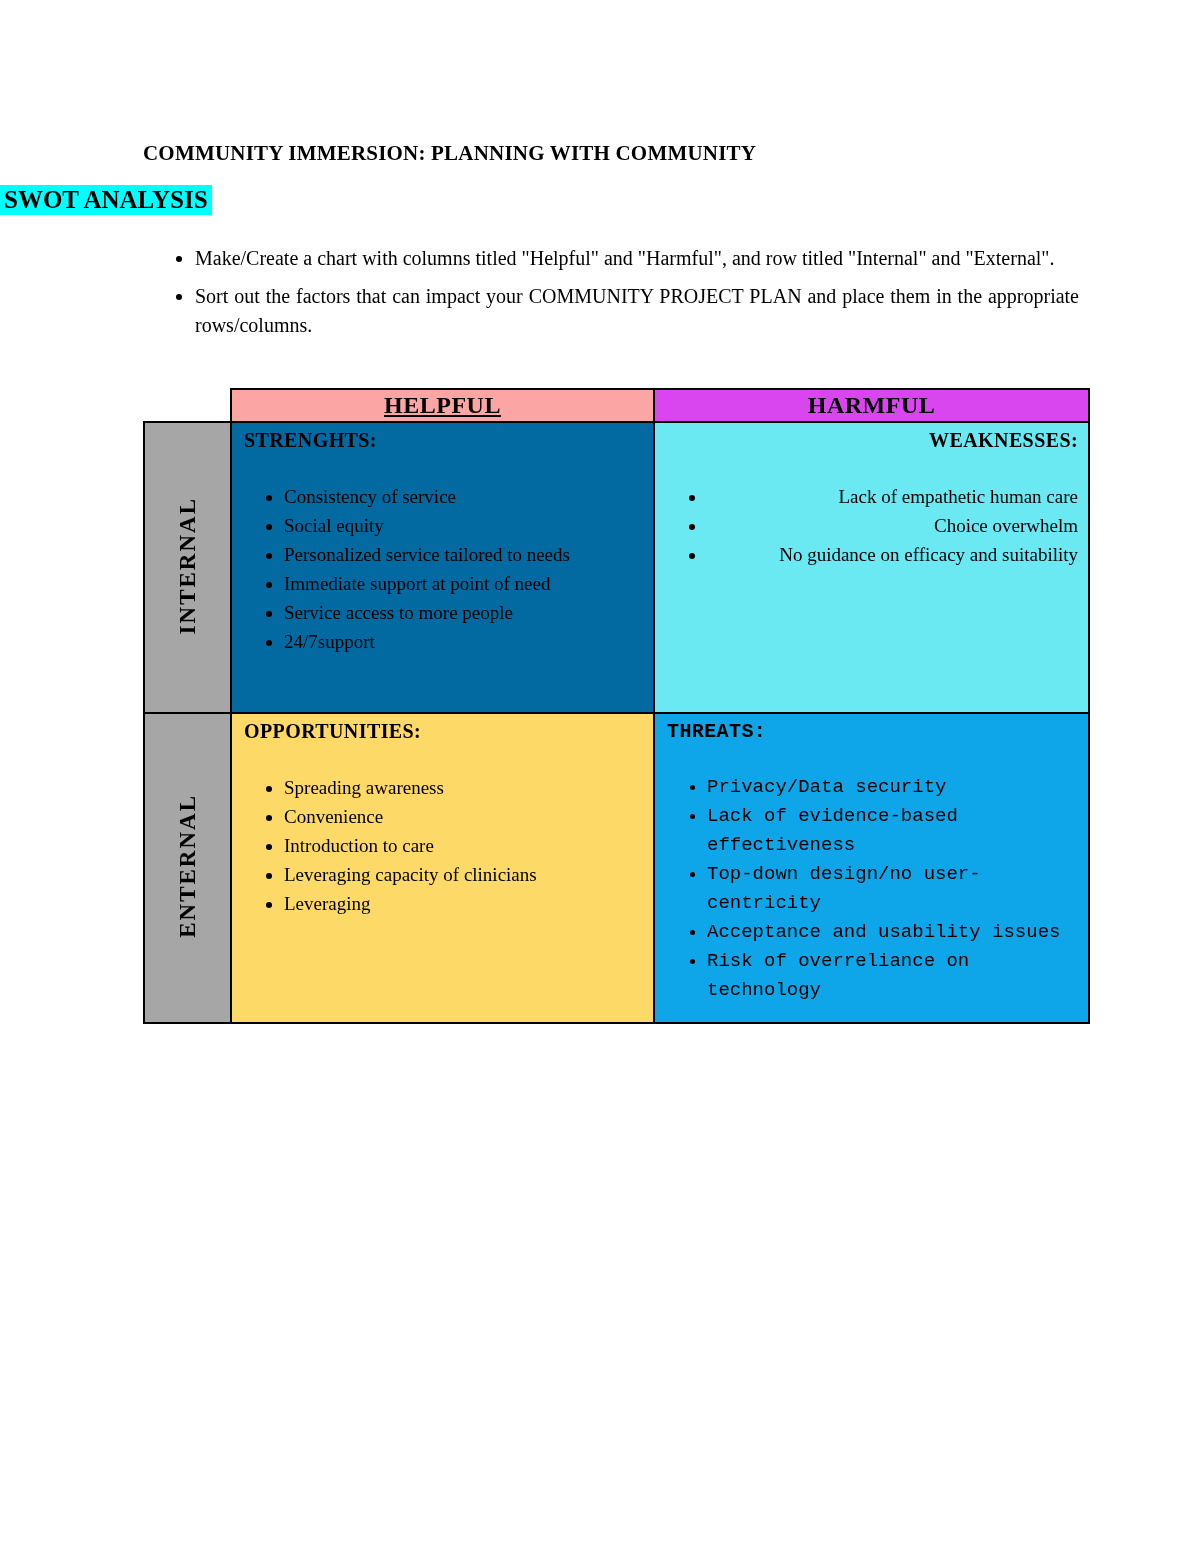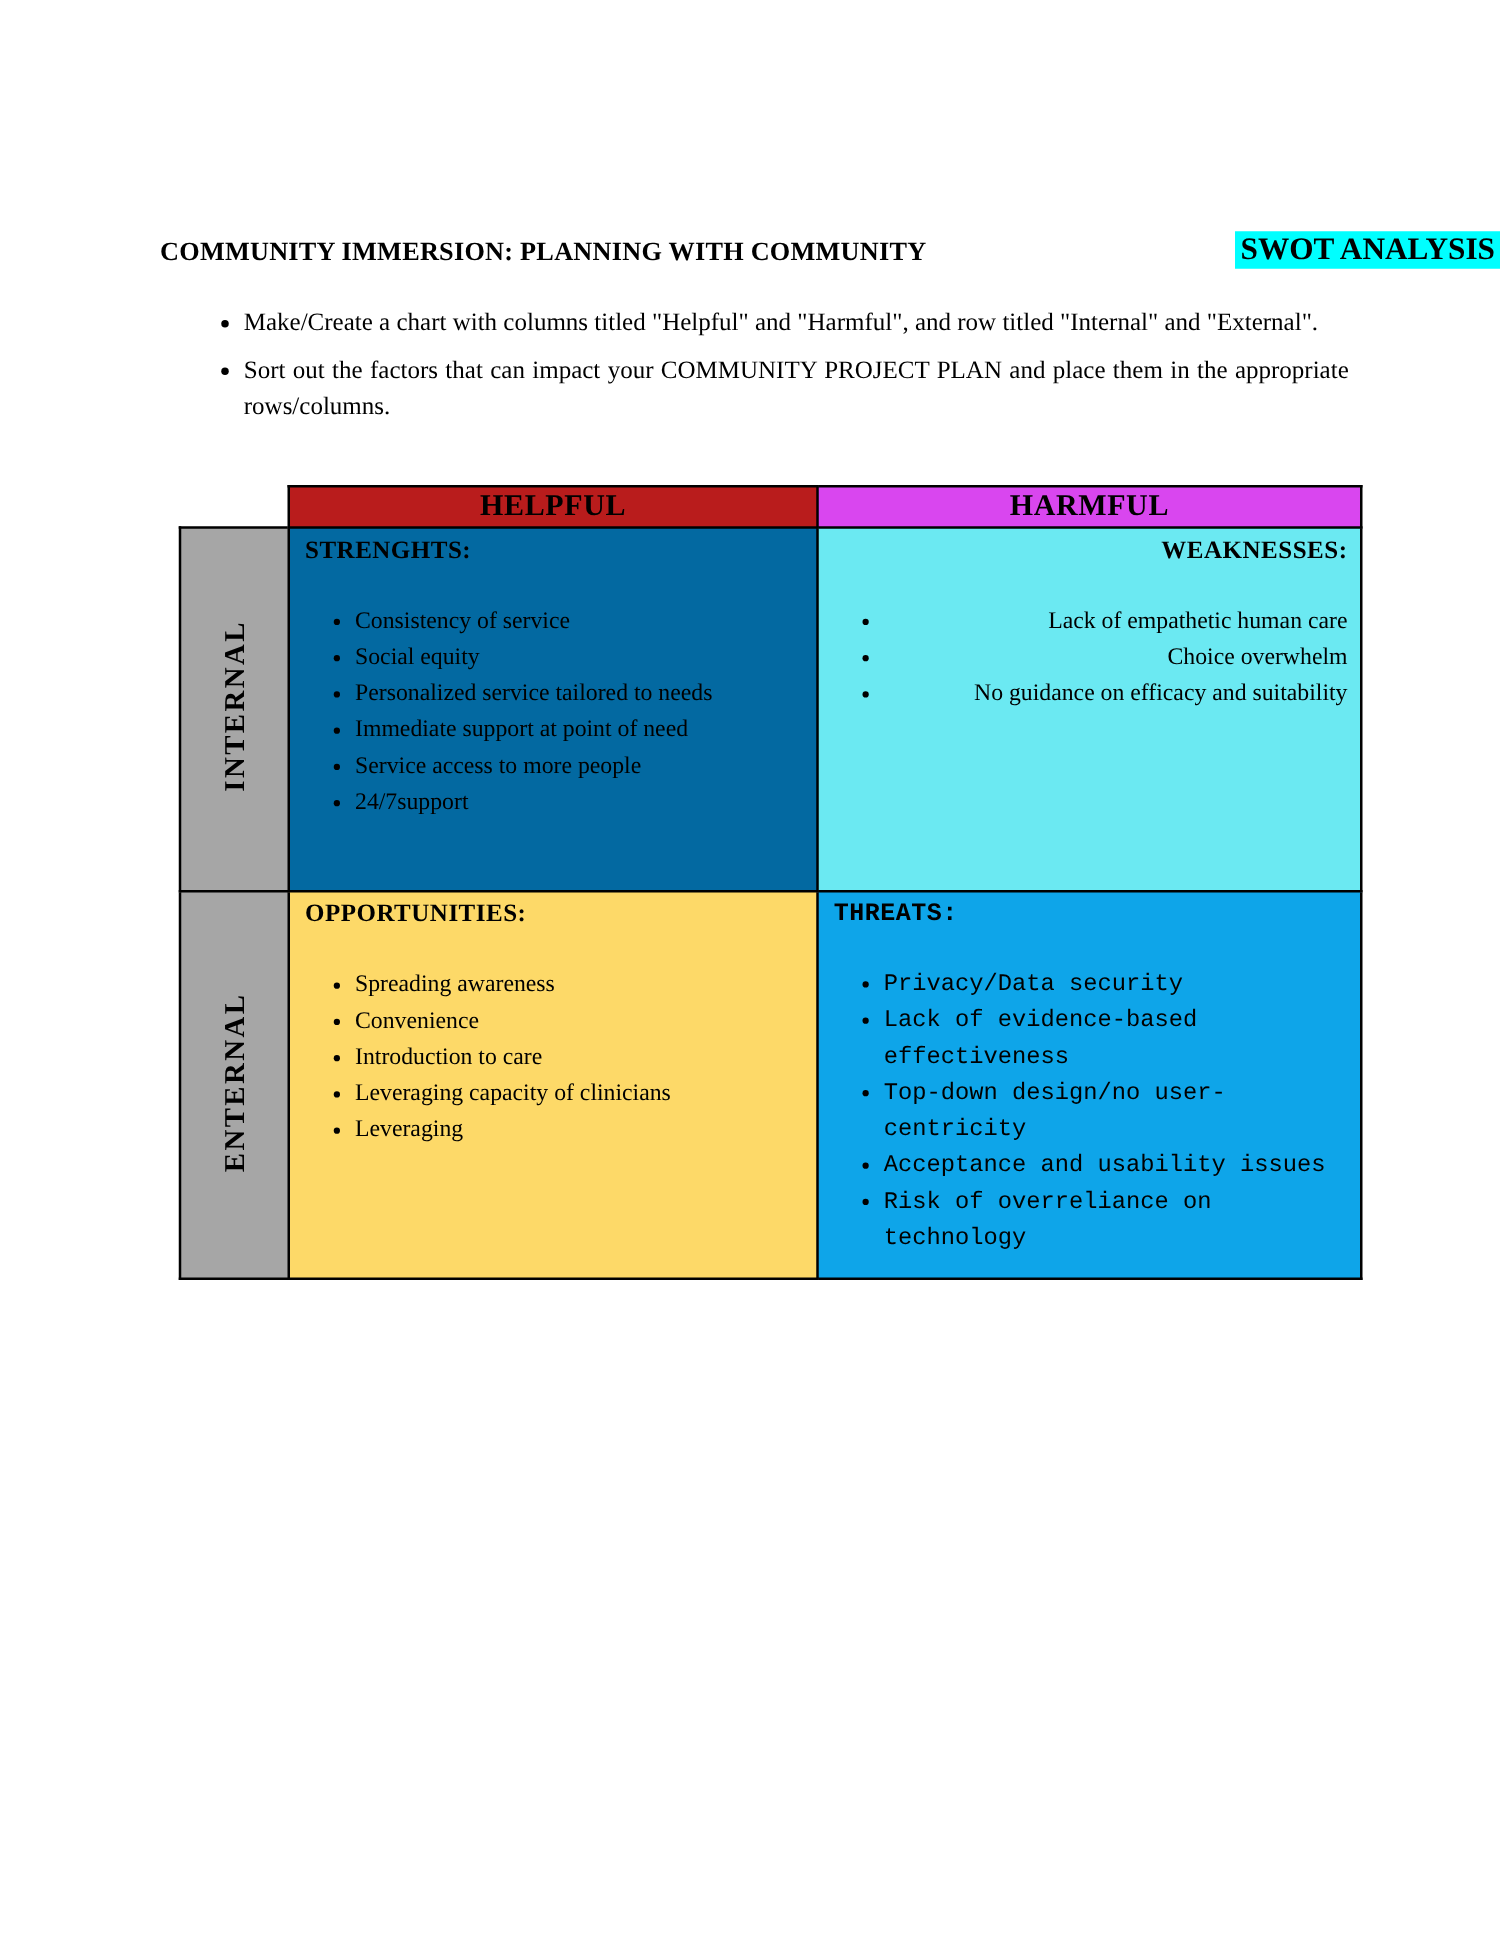--- a/index.html
+++ b/index.html
@@ -5,28 +5,27 @@
   * { margin:0; padding:0; box-sizing:border-box; }
   html,body { background:#ffffff; }
   body { font-family:"Liberation Serif", serif; color:#000; }
   .page {
     position:relative;
     width:1200px; height:1553px;
     background:#fff;
     overflow:hidden;
   }
   .doc-title {
-    position:absolute; left:128px; top:141px;
+    position:absolute; left:143px; top:141px;
     font-size:21px; font-weight:bold; letter-spacing:0.2px;
     white-space:nowrap;
-    margin-top:48px;
   }
   .swot-wrap {
     position:absolute; left:0; top:185px; width:1200px;
-    text-align:right;
+    text-align:left;
   }
   .swot-heading {
     display:inline-block;
     font-size:25px; font-weight:bold;
     padding:1px 4px;
   }
   .instructions {
     position:absolute; left:161px; top:244px; width:918px;
   }
   .instructions ul { list-style:disc outside; padding-left:34px; }
@@ -103,21 +102,21 @@
 
   <table class="swot-table">
     <colgroup>
       <col class="c-label">
         <col class="c-helpful">
         <col class="c-harmful">
     </colgroup>
     <tbody>
         <tr class="hdr-row">
       <td class="corner"></td>
-      <th class="col-header" style="background-color: #b91c1c;">HELPFUL</th>
+      <th class="col-header" style="background-color: #fca5a5; text-decoration: underline;">HELPFUL</th>
       <th class="col-header" style="background-color: #d946ef;">HARMFUL</th>
     </tr>
     <tr class="row-1">
       <td class="row-label" style="background-color: rgb(166, 166, 166);">
         <span>INTERNAL</span>
       </td>
       <td class="quad-cell" style="background-color: #0369a1; font-family: Liberation Serif, serif;">
         <div class="cell-heading">STRENGHTS:</div>
         <ul class="cell-list">
               <li>Consistency of service</li>

